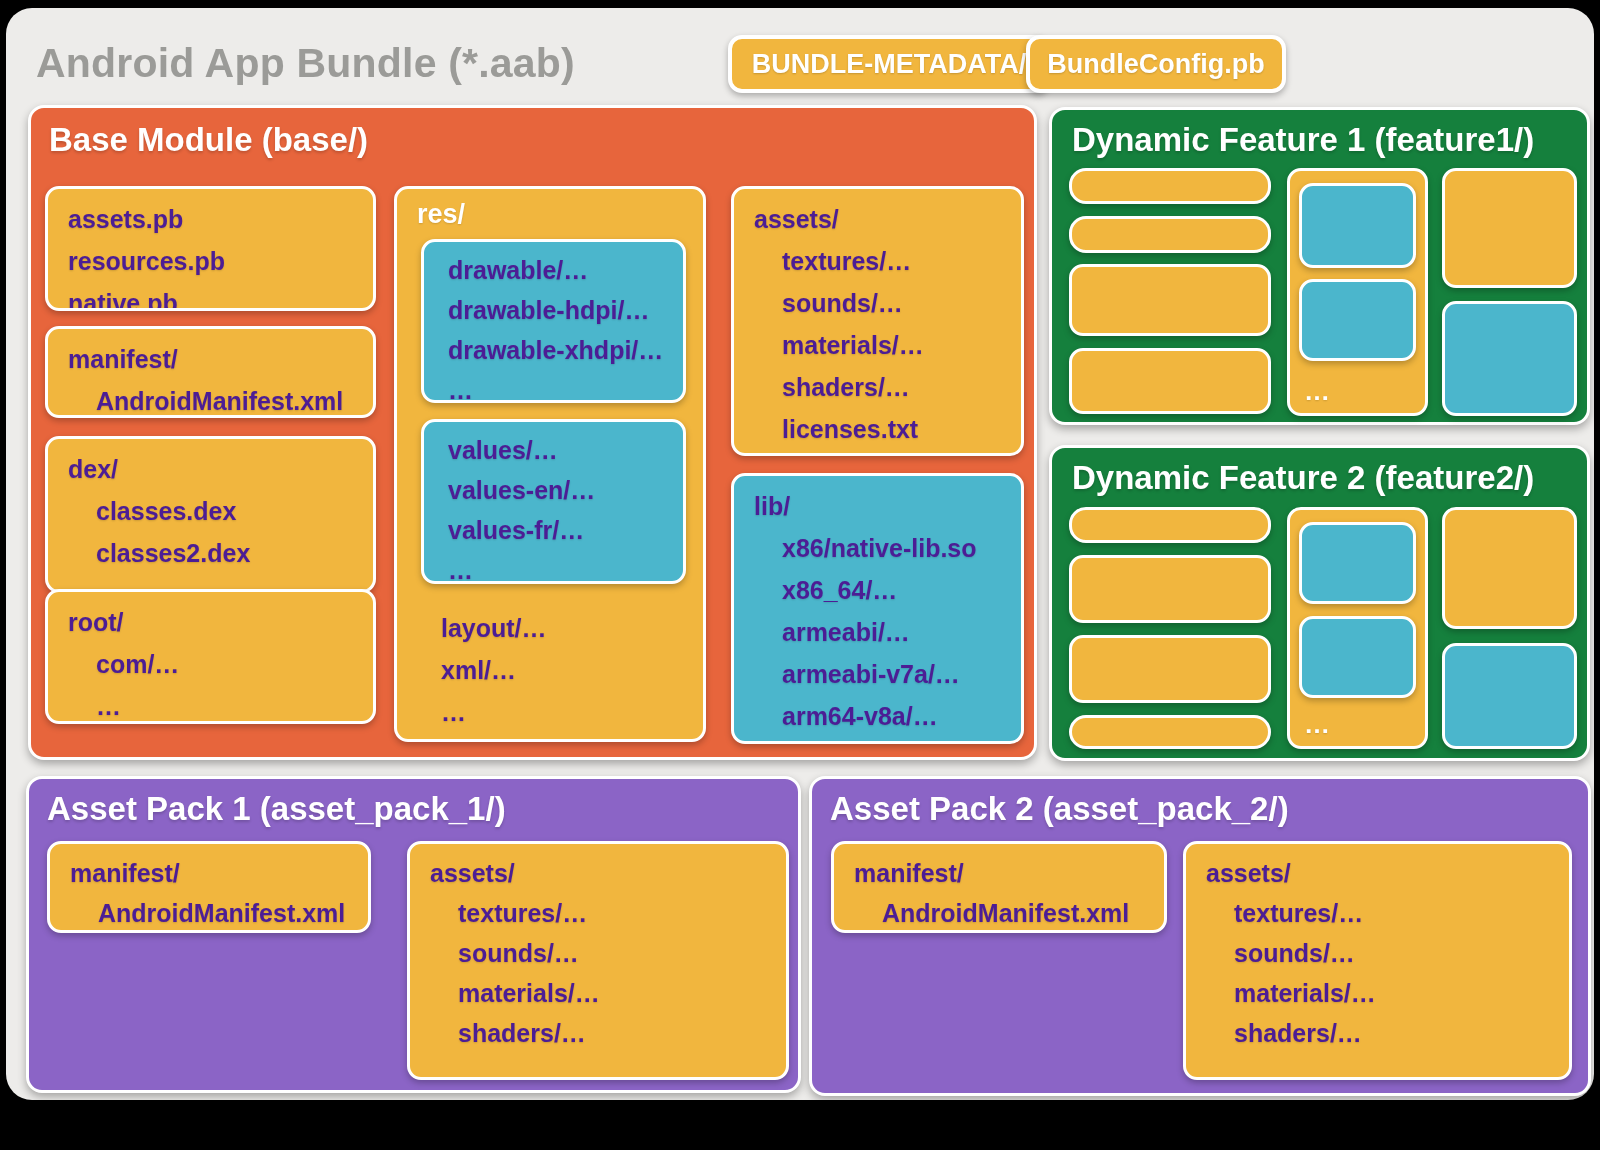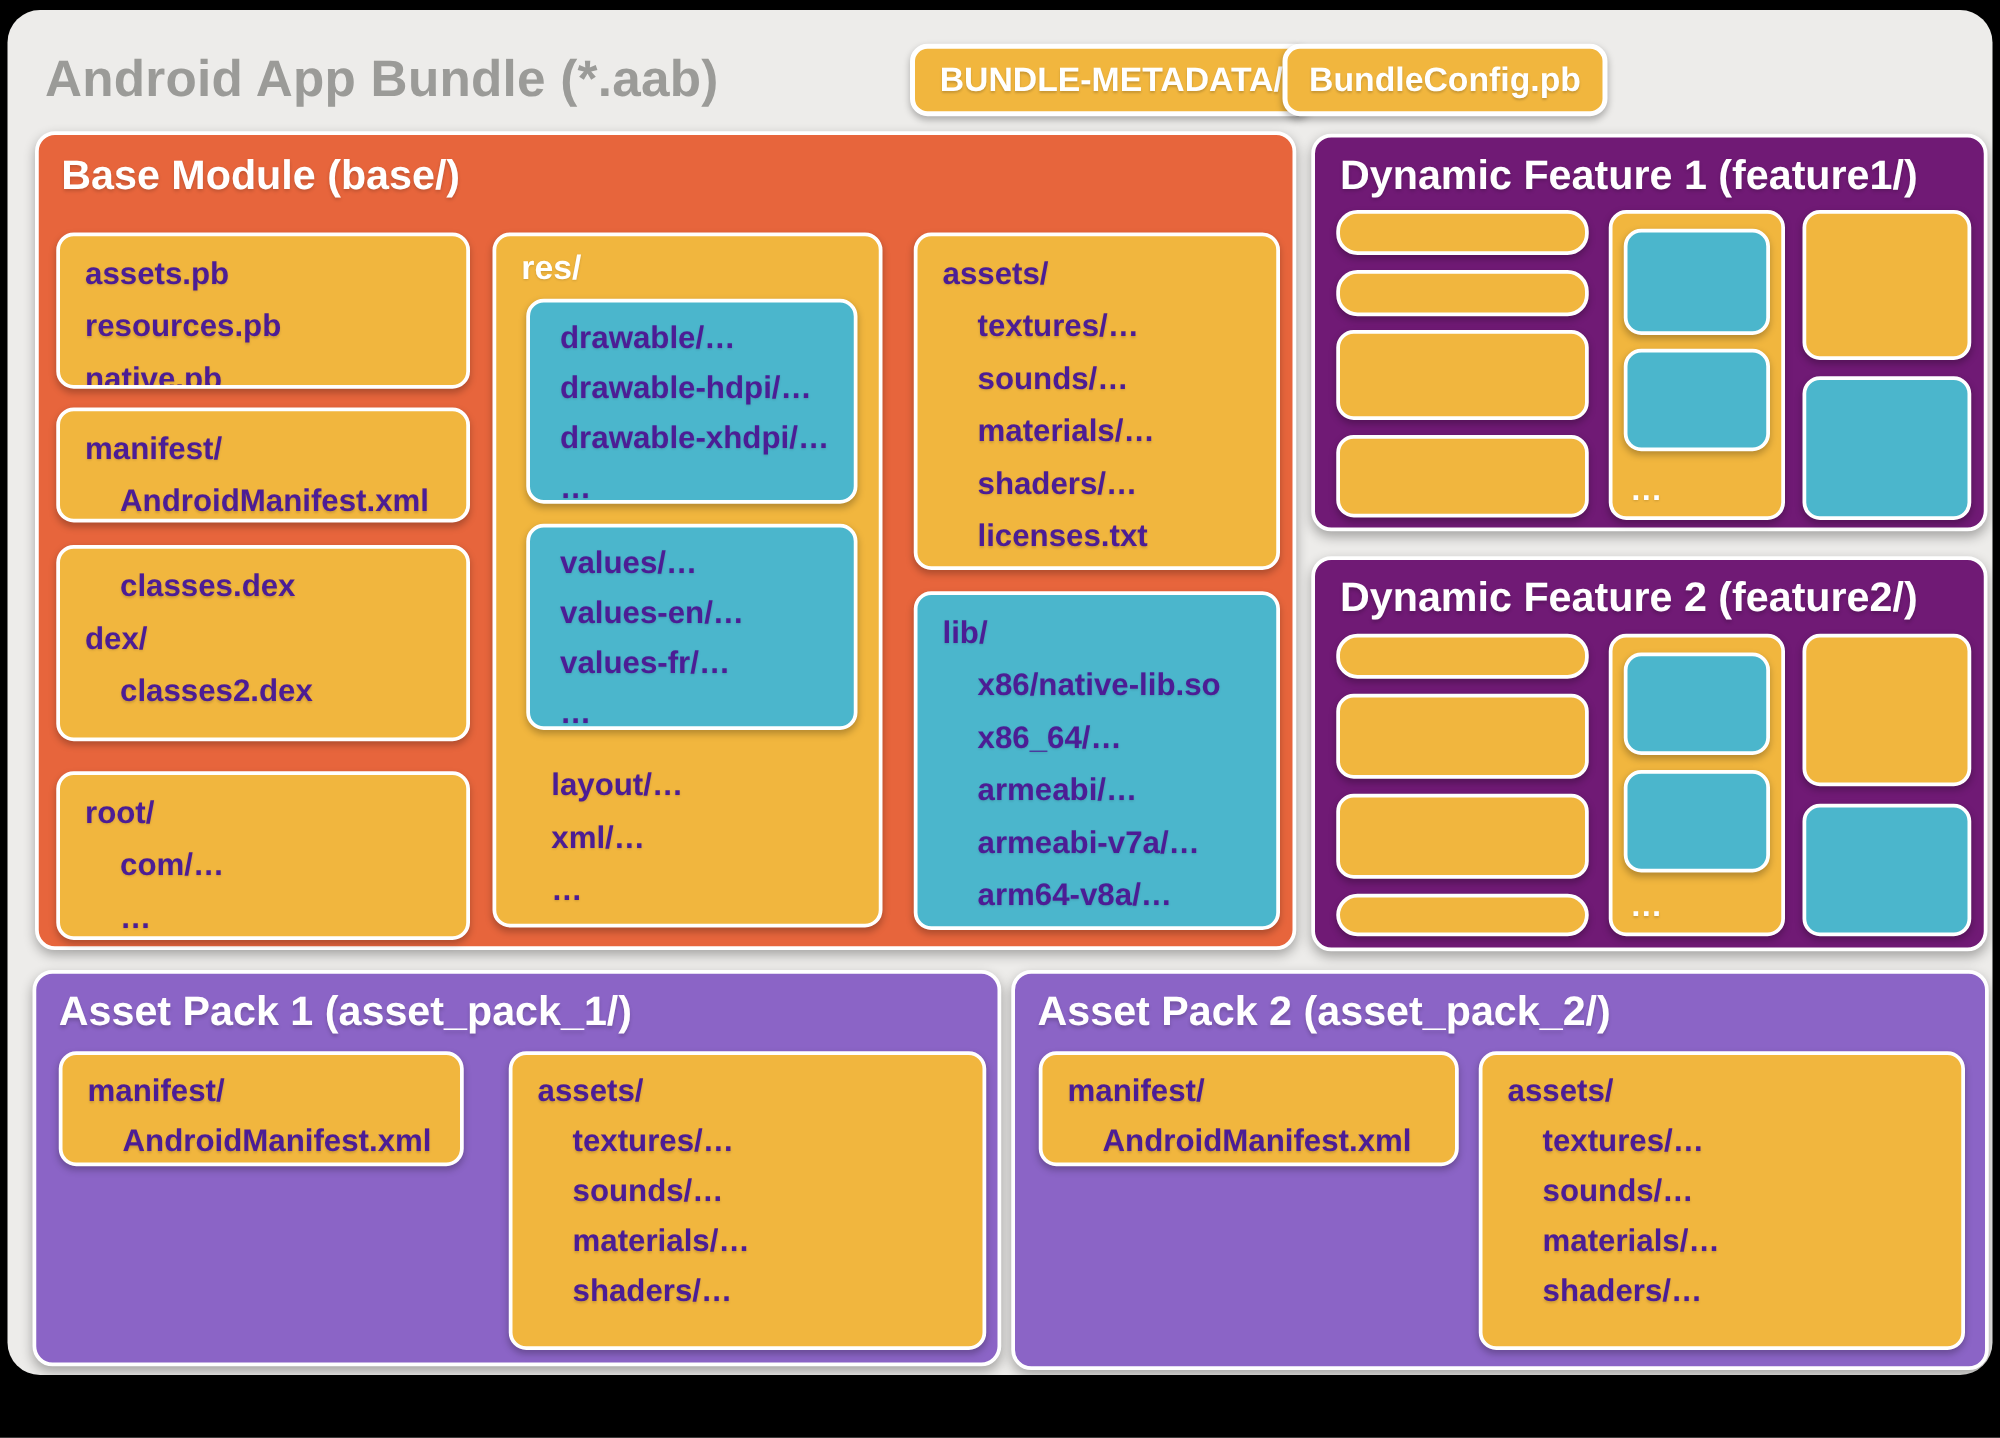--- a/index.html
+++ b/index.html
@@ -24,21 +24,21 @@
   }
   .module{
     position:absolute;border:3px solid #fff;border-radius:16px;
     box-shadow:0 4px 9px rgba(0,0,0,0.30);
   }
   .module h2{
     position:absolute;margin:0;color:#fff;font-size:33px;
     text-shadow:0 2px 3px rgba(0,0,0,0.18);white-space:nowrap;
   }
   .orange{background:#E7653C;}
-  .green{background:#701a75;}
+  .green{background:#15803d;}
   .purple{background:#8B64C6;}
   .yellow{background:#F1B63E;}
   .blue{background:#4BB6CC;}
   .fb{
     position:absolute;border:3px solid #fff;border-radius:14px;
     box-shadow:0 3px 6px rgba(0,0,0,0.25);box-sizing:border-box;
     color:#fff;overflow:hidden;
   }
   .ln{
     font-size:25px;line-height:42px;color:#4c1d95;white-space:nowrap;
@@ -75,27 +75,27 @@
         <div class="ln">resources.pb</div>
         <div class="ln">native.pb</div>
       </div>
 
       <div class="fb yellow pad" style="left:14px;top:218px;width:331px;height:92px;">
         <div class="ln">manifest/</div>
         <div class="ln indent">AndroidManifest.xml</div>
       </div>
 
       <div class="fb yellow pad" style="left:14px;top:328px;width:331px;height:157px;">
+        <div class="ln">dex/</div>
         <div class="ln indent">classes.dex</div>
-        <div class="ln">dex/</div>
         <div class="ln indent">classes2.dex</div>
         <div class="ln indent">…</div>
       </div>
 
-      <div class="fb yellow pad" style="left:14px;top:509px;width:331px;height:135px;">
+      <div class="fb yellow pad" style="left:14px;top:481px;width:331px;height:135px;">
         <div class="ln">root/</div>
         <div class="ln indent">com/…</div>
         <div class="ln indent">…</div>
       </div>
 
       <div class="fb yellow" style="left:363px;top:78px;width:312px;height:556px;">
         <div class="dirlabel" style="left:20px;top:10px;">res/</div>
 
         <div class="fb blue" style="left:24px;top:50px;width:265px;height:164px;padding:8px 0 0 24px;">
           <div class="ln" style="line-height:40px;">drawable/…</div>

